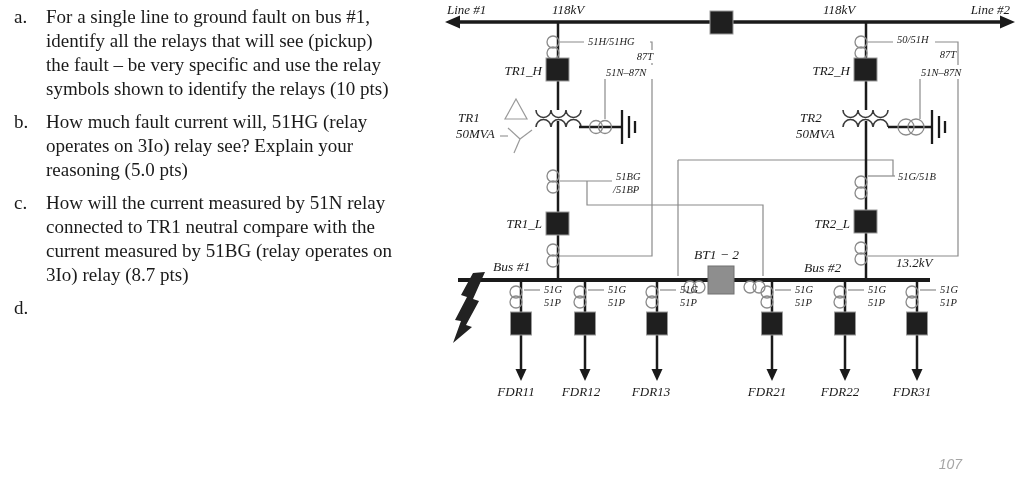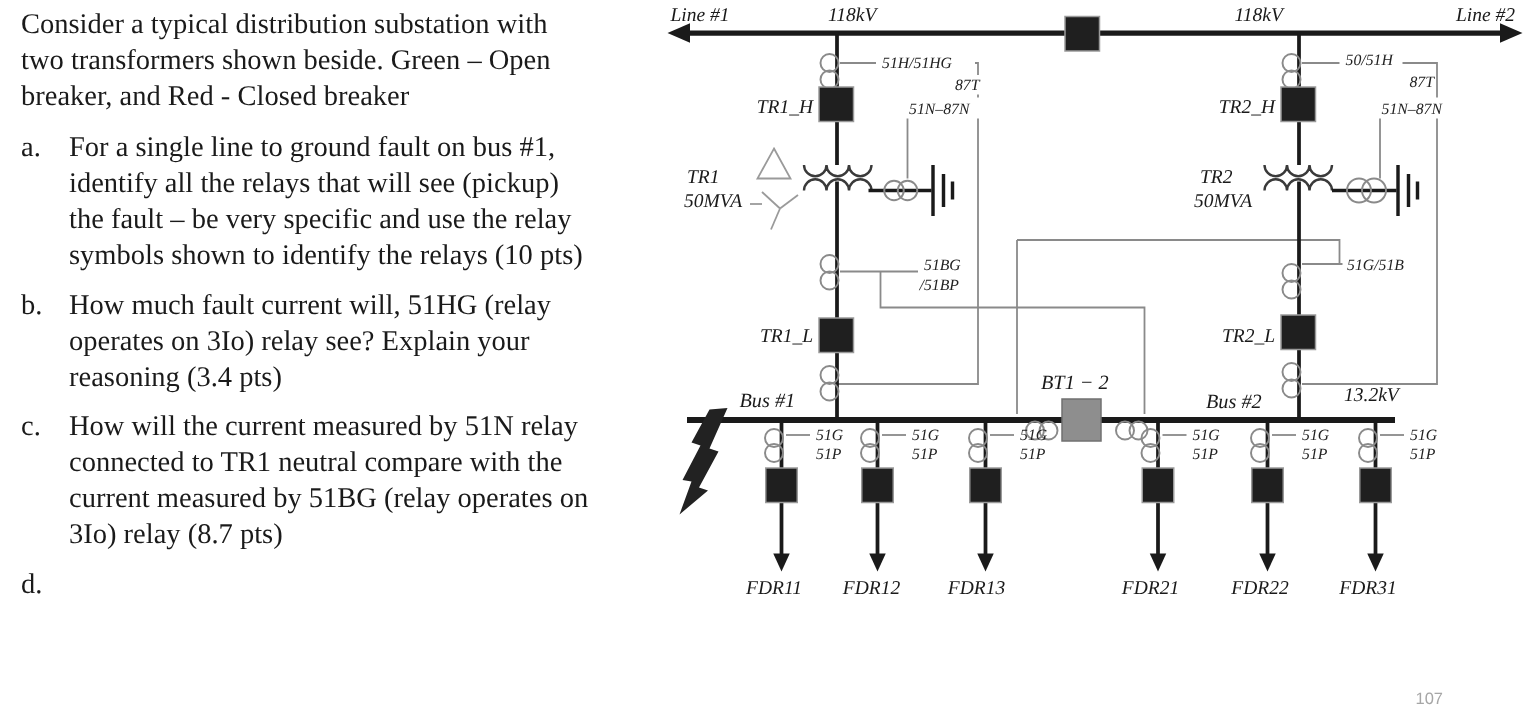--- a/index.html
+++ b/index.html
@@ -11,46 +11,43 @@
     position:absolute;left:14px;top:5px;width:570px;
     font-size:19px;line-height:24px;color:#1a1a1a;
   }
   .q-intro{white-space:pre-line;margin:0 0 10px 0;}
   .q-item{display:flex;margin:0 0 9px 0;}
   .q-letter{width:32px;flex:0 0 32px;}
   .q-text{white-space:pre-line;}
   .diagram-svg{position:absolute;left:0;top:0;}
   .page-num{
     position:absolute;right:62px;bottom:6px;
-    font-family:"Liberation Sans",sans-serif;font-size:11px;color:#a6a6a6;
+    font-family:"Liberation Sans",sans-serif;font-size:14px;color:#a6a6a6;font-style:italic;
   }
   svg text{font-family:"Liberation Serif",serif;font-style:italic;fill:#1a1a1a;}
   .lbl{font-size:13px;}
   .lbl-sm{font-size:10.5px;fill:#222222;}
   .lbl-bus{font-size:13.5px;}
 </style>
 </head>
 <body>
 
 <div class="questions">
-  <p class="q-intro">Consider a typical distribution substation with
-two transformers shown beside. Green – Open
-breaker, and Red - Closed breaker</p>
   <div class="q-item">
     <div class="q-letter">a.</div>
     <div class="q-text">For a single line to ground fault on bus #1,
 identify all the relays that will see (pickup)
 the fault – be very specific and use the relay
 symbols shown to identify the relays (10 pts)</div>
   </div>
   <div class="q-item">
     <div class="q-letter">b.</div>
     <div class="q-text">How much fault current will, 51HG (relay
 operates on 3Io) relay see? Explain your
-reasoning (3.4 pts)</div>
+reasoning (5.0 pts)</div>
   </div>
   <div class="q-item">
     <div class="q-letter">c.</div>
     <div class="q-text">How will the current measured by 51N relay
 connected to TR1 neutral compare with the
 current measured by 51BG (relay operates on
 3Io) relay (8.7 pts)</div>
   </div>
   <div class="q-item">
     <div class="q-letter">d.</div>

